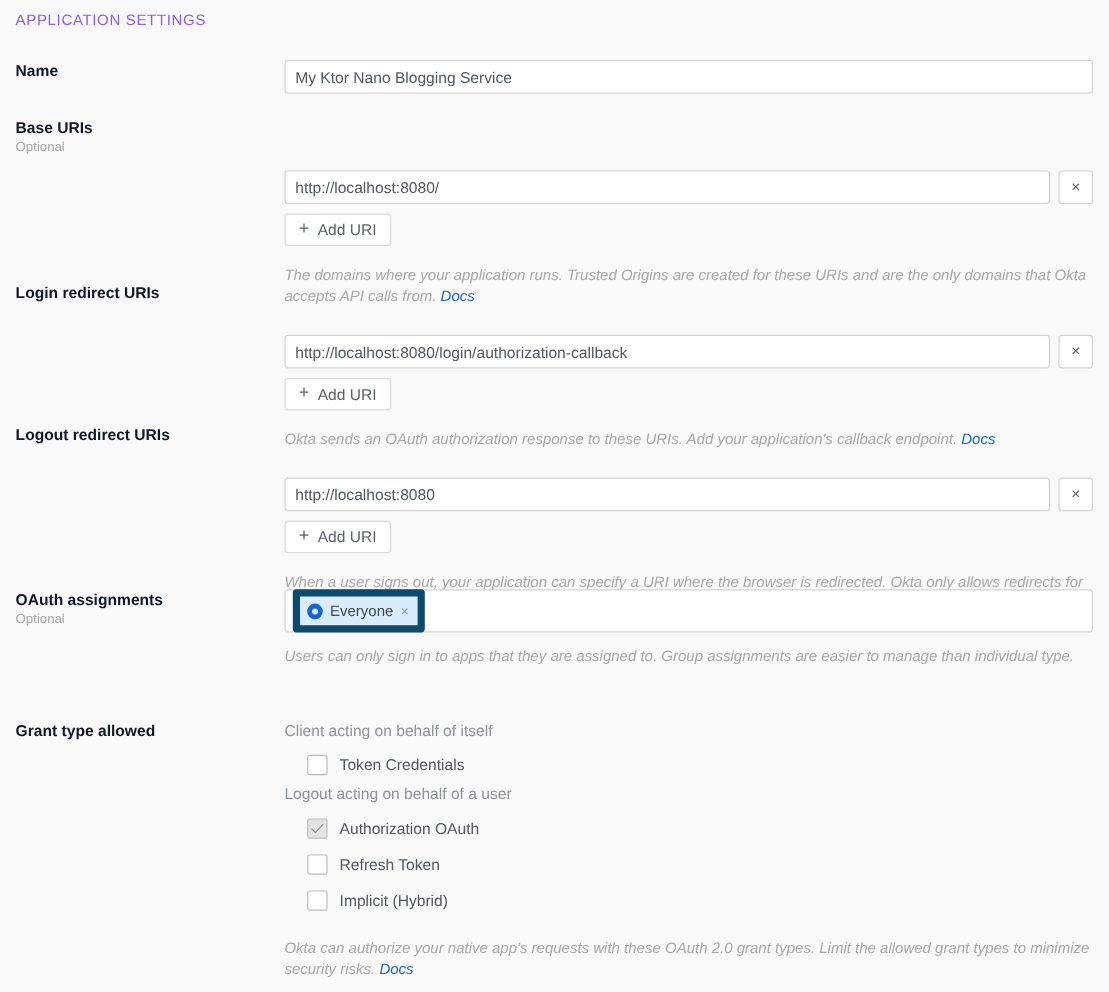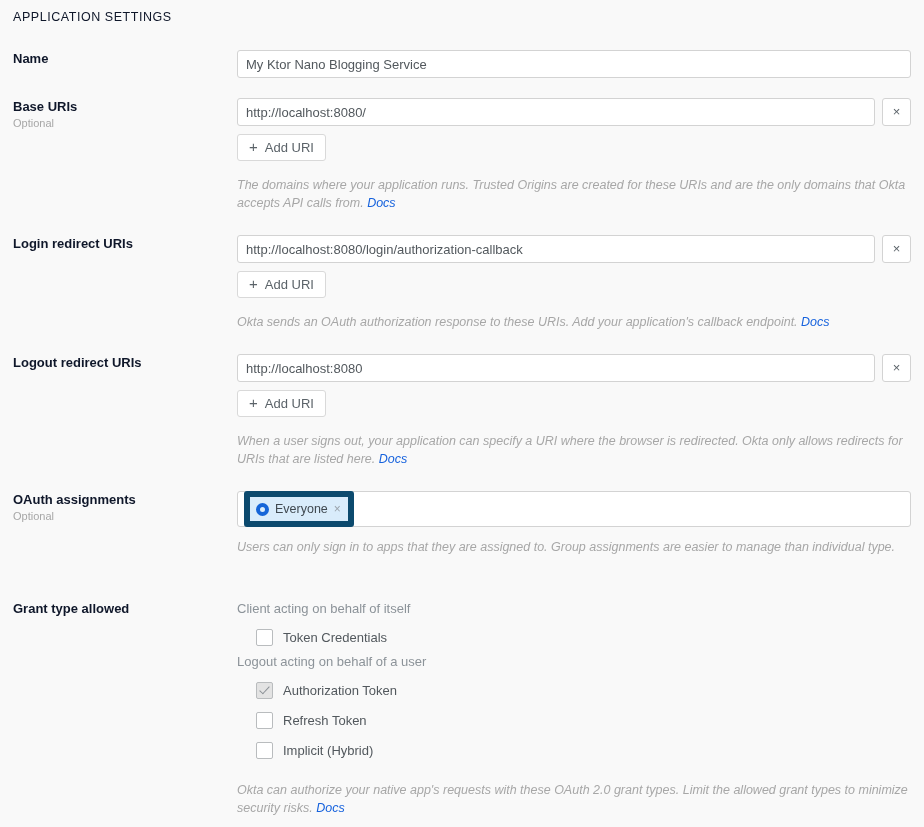--- a/index.html
+++ b/index.html
@@ -23,21 +23,21 @@
     box-sizing: border-box;
   }
 
   
   .section-title {
     position: absolute;
     left: 13px;
     top: 10px;
     font-size: 12.5px;
     letter-spacing: 0.55px;
-    color: #0f172a;
+    color: #8b5cf6;
     font-weight: 400;
     white-space: nowrap;
   }
 
   
   .row {
     position: absolute;
     left: 0;
     width: 924px;
     box-sizing: border-box;
@@ -84,20 +84,21 @@
     outline: none;
   }
   .input-wide { width: 674px; }
   .input-narrow { width: 638px; }
 
   .input-line {
     position: relative;
     display: flex;
     align-items: center;
     gap: 7px;
+    margin-top: 44px;
   }
 
   .remove-btn {
     box-sizing: border-box;
     width: 29px;
     height: 28px;
     border: 1px solid #d3d3d3;
     border-radius: 3px;
     background: #ffffff;
     color: #5b6369;
@@ -336,21 +337,21 @@
       <div class="check-row">
         <span class="cbox"></span>
         <span class="cbox-label">Token Credentials</span>
       </div>
 
       <div style="height:3px;"></div>
 
       <div class="grant-group-title">Logout acting on behalf of a user</div>
       <div class="check-row">
         <span class="cbox checked"></span>
-        <span class="cbox-label">Authorization Token</span>
+        <span class="cbox-label">Authorization OAuth</span>
       </div>
       <div style="height:5px;"></div>
       <div class="check-row">
         <span class="cbox"></span>
         <span class="cbox-label">Refresh Token</span>
       </div>
       <div style="height:5px;"></div>
       <div class="check-row">
         <span class="cbox"></span>
         <span class="cbox-label">Implicit (Hybrid)</span>

